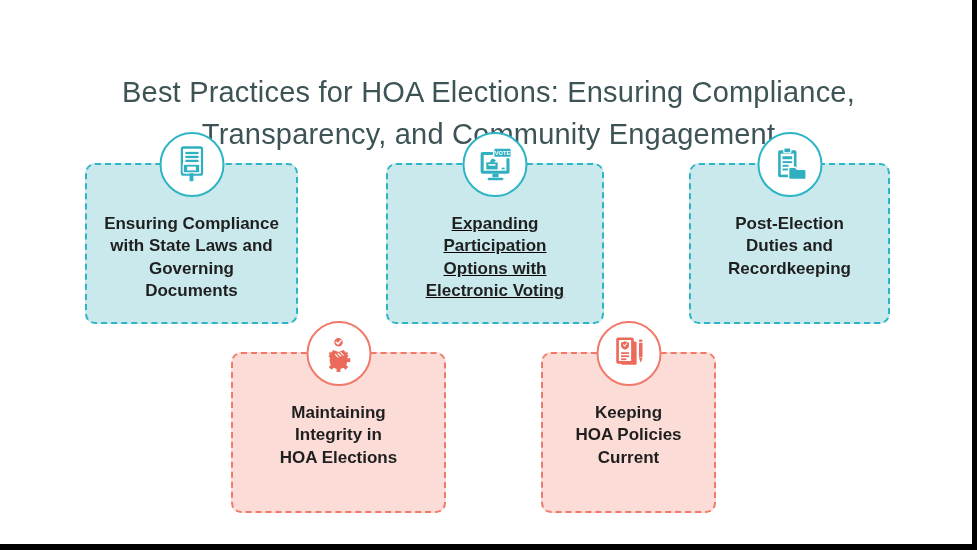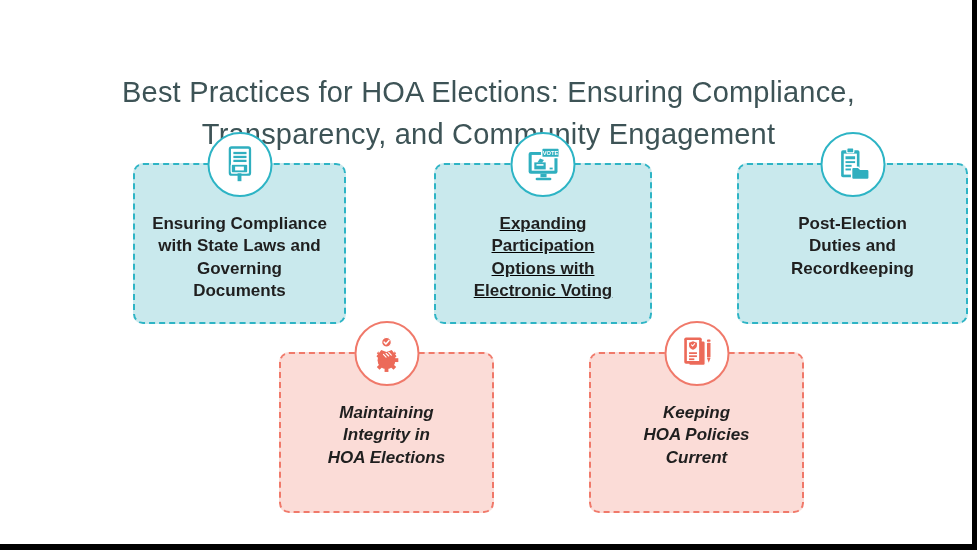--- a/index.html
+++ b/index.html
@@ -14,29 +14,29 @@
     pointer-events:none;z-index:50;
   }
   .title{
     position:absolute;top:30px;left:50%;transform:translateX(-50%);
     width:860px;text-align:center;
     font-size:29px;line-height:1.45;font-weight:400;
     color:var(--title-text,#3d5356);letter-spacing:.2px;margin-top:41px;
   }
   .card{
     position:absolute;box-sizing:border-box;border-radius:10px;
-    border:2px dashed;padding:48px 8px 8px 8px;margin-left:48px;
+    border:2px dashed;padding:48px 8px 8px 8px;
   }
   .card.teal{background:var(--teal-fill,#c9e9ed);border-color:var(--teal-border,#2db4c5);}
-  .card.coral{background:var(--coral-fill,#fbdcd7);border-color:var(--coral-border,#f0796a);font-style:italic;}
+  .card.coral{background:var(--coral-fill,#fbdcd7);border-color:var(--coral-border,#f0796a);}
   .card1{left:85px;top:163px;width:213px;height:161px;}
   .card2{left:386px;top:163px;width:218px;height:161px;text-decoration:underline;}
-  .card3{left:689px;top:163px;width:231px;height:161px;}
+  .card3{left:689px;top:163px;width:201px;height:161px;}
   .card4{left:231px;top:352px;width:215px;height:161px;}
-  .card5{left:541px;top:352px;width:215px;height:161px;}
+  .card5{left:541px;top:352px;width:175px;height:161px;}
   .badge{
     position:absolute;top:-33px;left:50%;transform:translateX(-50%);
     width:61px;height:61px;border-radius:50%;background:#fff;
     display:flex;align-items:center;justify-content:center;
     border:2.5px solid;z-index:2;
   }
   .teal .badge{border-color:var(--teal-border,#2db4c5);color:var(--teal-icon,#2fafbf);}
   .coral .badge{border-color:var(--coral-border,#f0796a);color:var(--coral-icon,#ec6a59);}
   .label{
     text-align:center;font-size:17px;font-weight:600;

